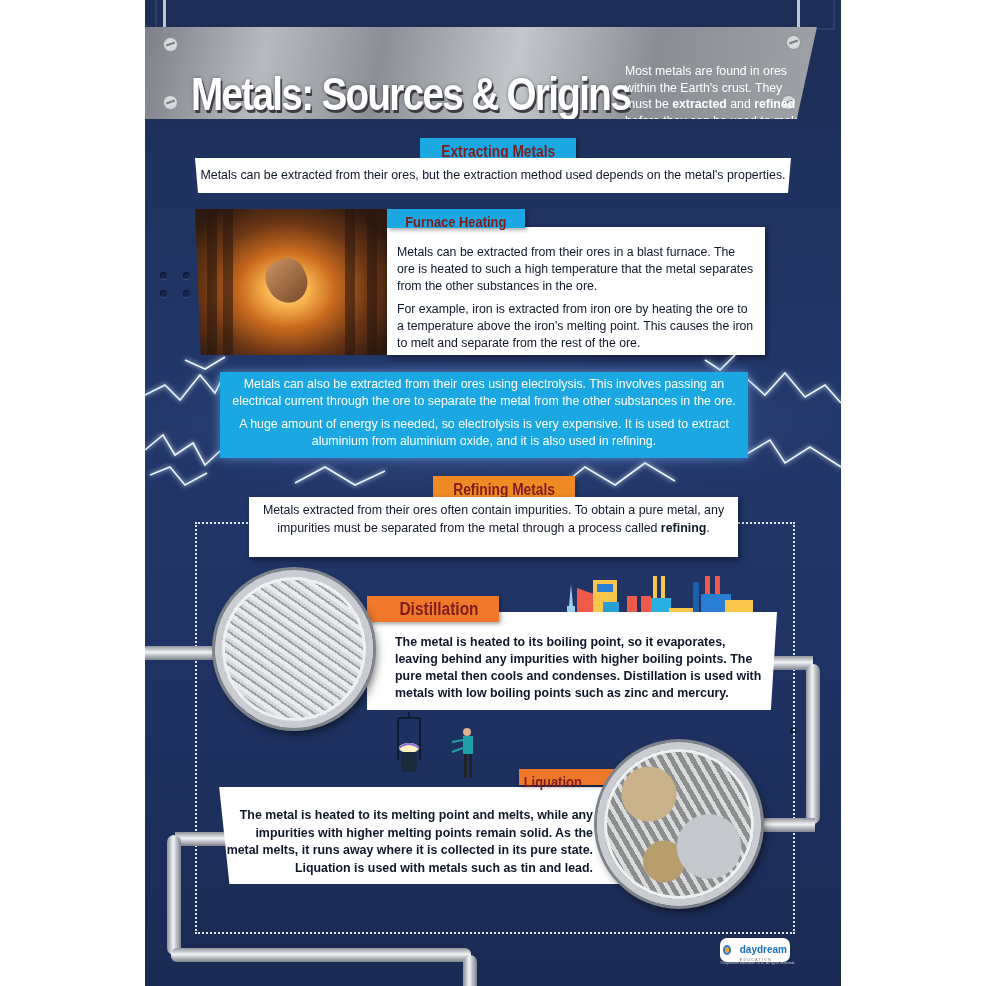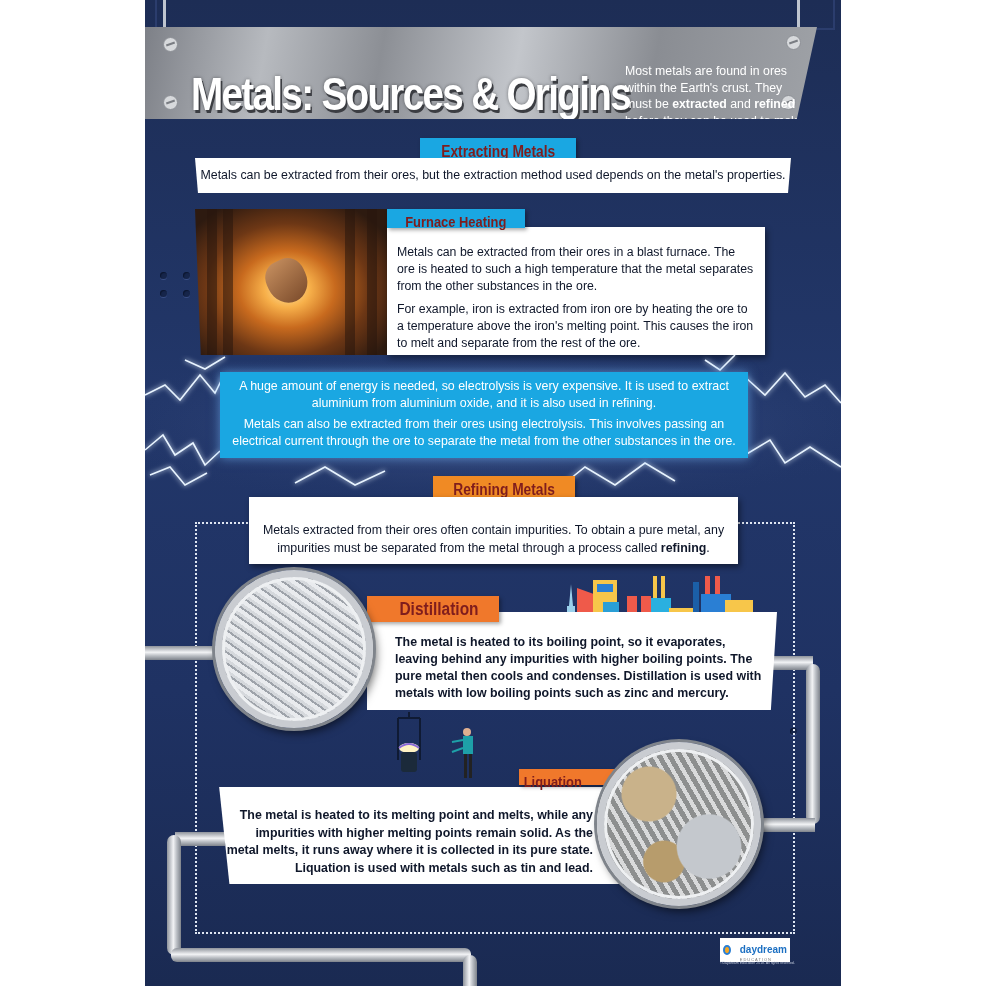--- a/index.html
+++ b/index.html
@@ -43,21 +43,21 @@
     box-shadow:0 0 0 3px #7f848b,inset 0 0 0 3px #eef0f2,3px 5px 10px rgba(0,0,0,.6);}
   .lens.wire{left:70px;top:570px;width:144px;height:144px;
     background:repeating-linear-gradient(35deg,#e9ebee 0 4px,#9ea3aa 4px 6px,#d5d8dc 6px 9px);}
   .lens.cans{left:452px;top:742px;width:150px;height:150px;
     background:radial-gradient(circle at 30% 30%,#c9b28a 0 18%,transparent 19%),
       radial-gradient(circle at 70% 65%,#c4c8cd 0 22%,transparent 23%),
       radial-gradient(circle at 40% 75%,#b79c6c 0 14%,transparent 15%),
       repeating-linear-gradient(60deg,#8d8f8f 0 5px,#d9dadb 5px 9px);}
   .factory{position:absolute;left:420px;top:576px;width:194px;height:46px;}
   .worker{position:absolute;left:245px;top:710px;width:100px;height:72px;}
-  .logo{position:absolute;left:575px;top:938px;width:70px;height:20px;background:#fff;border-radius:0;
+  .logo{position:absolute;left:575px;top:938px;width:70px;height:20px;background:#fff;border-radius:7px;
     display:flex;align-items:center;gap:9px;padding:12px 3px;box-sizing:border-box;}
   .logo-icon{width:12px;height:10px;border-radius:50%;background:#f5a623;border:2px solid #2a7fd4;box-sizing:border-box;}
   .logo-text{font-size:10px;font-weight:700;color:#1b6fc2;line-height:10px;}
   .logo-sub{font-size:4px;color:#777;letter-spacing:1px;display:block;}
   .copyright{position:absolute;left:575px;top:961px;width:80px;font-size:3.5px;color:#c8d0e0;white-space:nowrap;}
   .rivet{position:absolute;width:7px;height:7px;border-radius:50%;background:#16254a;box-shadow:inset 1px 1px 1px #0c1630,0 1px 0 #3a4f85;}
 </style>
 </head>
 <body>
 
@@ -125,27 +125,27 @@
       <path d="M600 22 L620 40 L640 18 L660 42 L680 30 L696 48"></path>
       <path d="M600 100 L625 85 L640 108 L665 92 L696 112"></path>
       <path d="M420 128 L440 112 L470 130 L500 108 L530 126"></path>
       <path d="M150 128 L180 112 L210 130 L240 116"></path>
       <path d="M560 5 L575 15 L590 0"></path>
       <path d="M40 5 L60 14 L80 2"></path>
     </g>
   </svg>
 
   <div class="elec">
+    <p style="margin-top:4px">Metals can also be extracted from their ores using electrolysis. This involves passing an electrical current through the ore to separate the metal from the other substances in the ore.</p>
     <p style="margin-top:6px">A huge amount of energy is needed, so electrolysis is very expensive. It is used to extract aluminium from aluminium oxide, and it is also used in refining.</p>
-    <p style="margin-top:4px">Metals can also be extracted from their ores using electrolysis. This involves passing an electrical current through the ore to separate the metal from the other substances in the ore.</p>
   </div>
 
   <div class="dotted"></div>
   <div class="tag orange" style="left:288px;top:476px"><span>Refining Metals</span></div>
-  <div class="card" style="left:104px;top:497px;width:489px;height:67px;text-align:center;font-size:12.4px;line-height:18px;padding-top:24px;box-sizing:border-box">
+  <div class="card" style="left:104px;top:497px;width:489px;height:60px;text-align:center;font-size:12.4px;line-height:18px;padding-top:4px;box-sizing:border-box">
     <p><span>Metals extracted from their ores often contain impurities. To obtain a pure metal, any impurities must be separated from the metal through a process called </span><b>refining</b><span>.</span></p>
   </div>
 
   <div class="pipe-h" style="left:0;top:646px;width:80px"></div>
   <div class="pipe-h" style="left:628px;top:656px;width:40px"></div>
   <div class="pipe-v" style="left:661px;top:664px;height:160px;border-radius:8px"></div>
   <div class="pipe-h" style="left:600px;top:818px;width:70px"></div>
   <div class="pipe-h" style="left:30px;top:832px;width:50px"></div>
   <div class="pipe-v" style="left:22px;top:835px;height:120px;border-radius:8px"></div>
   <div class="pipe-h" style="left:26px;top:948px;width:300px;border-radius:6px"></div>

